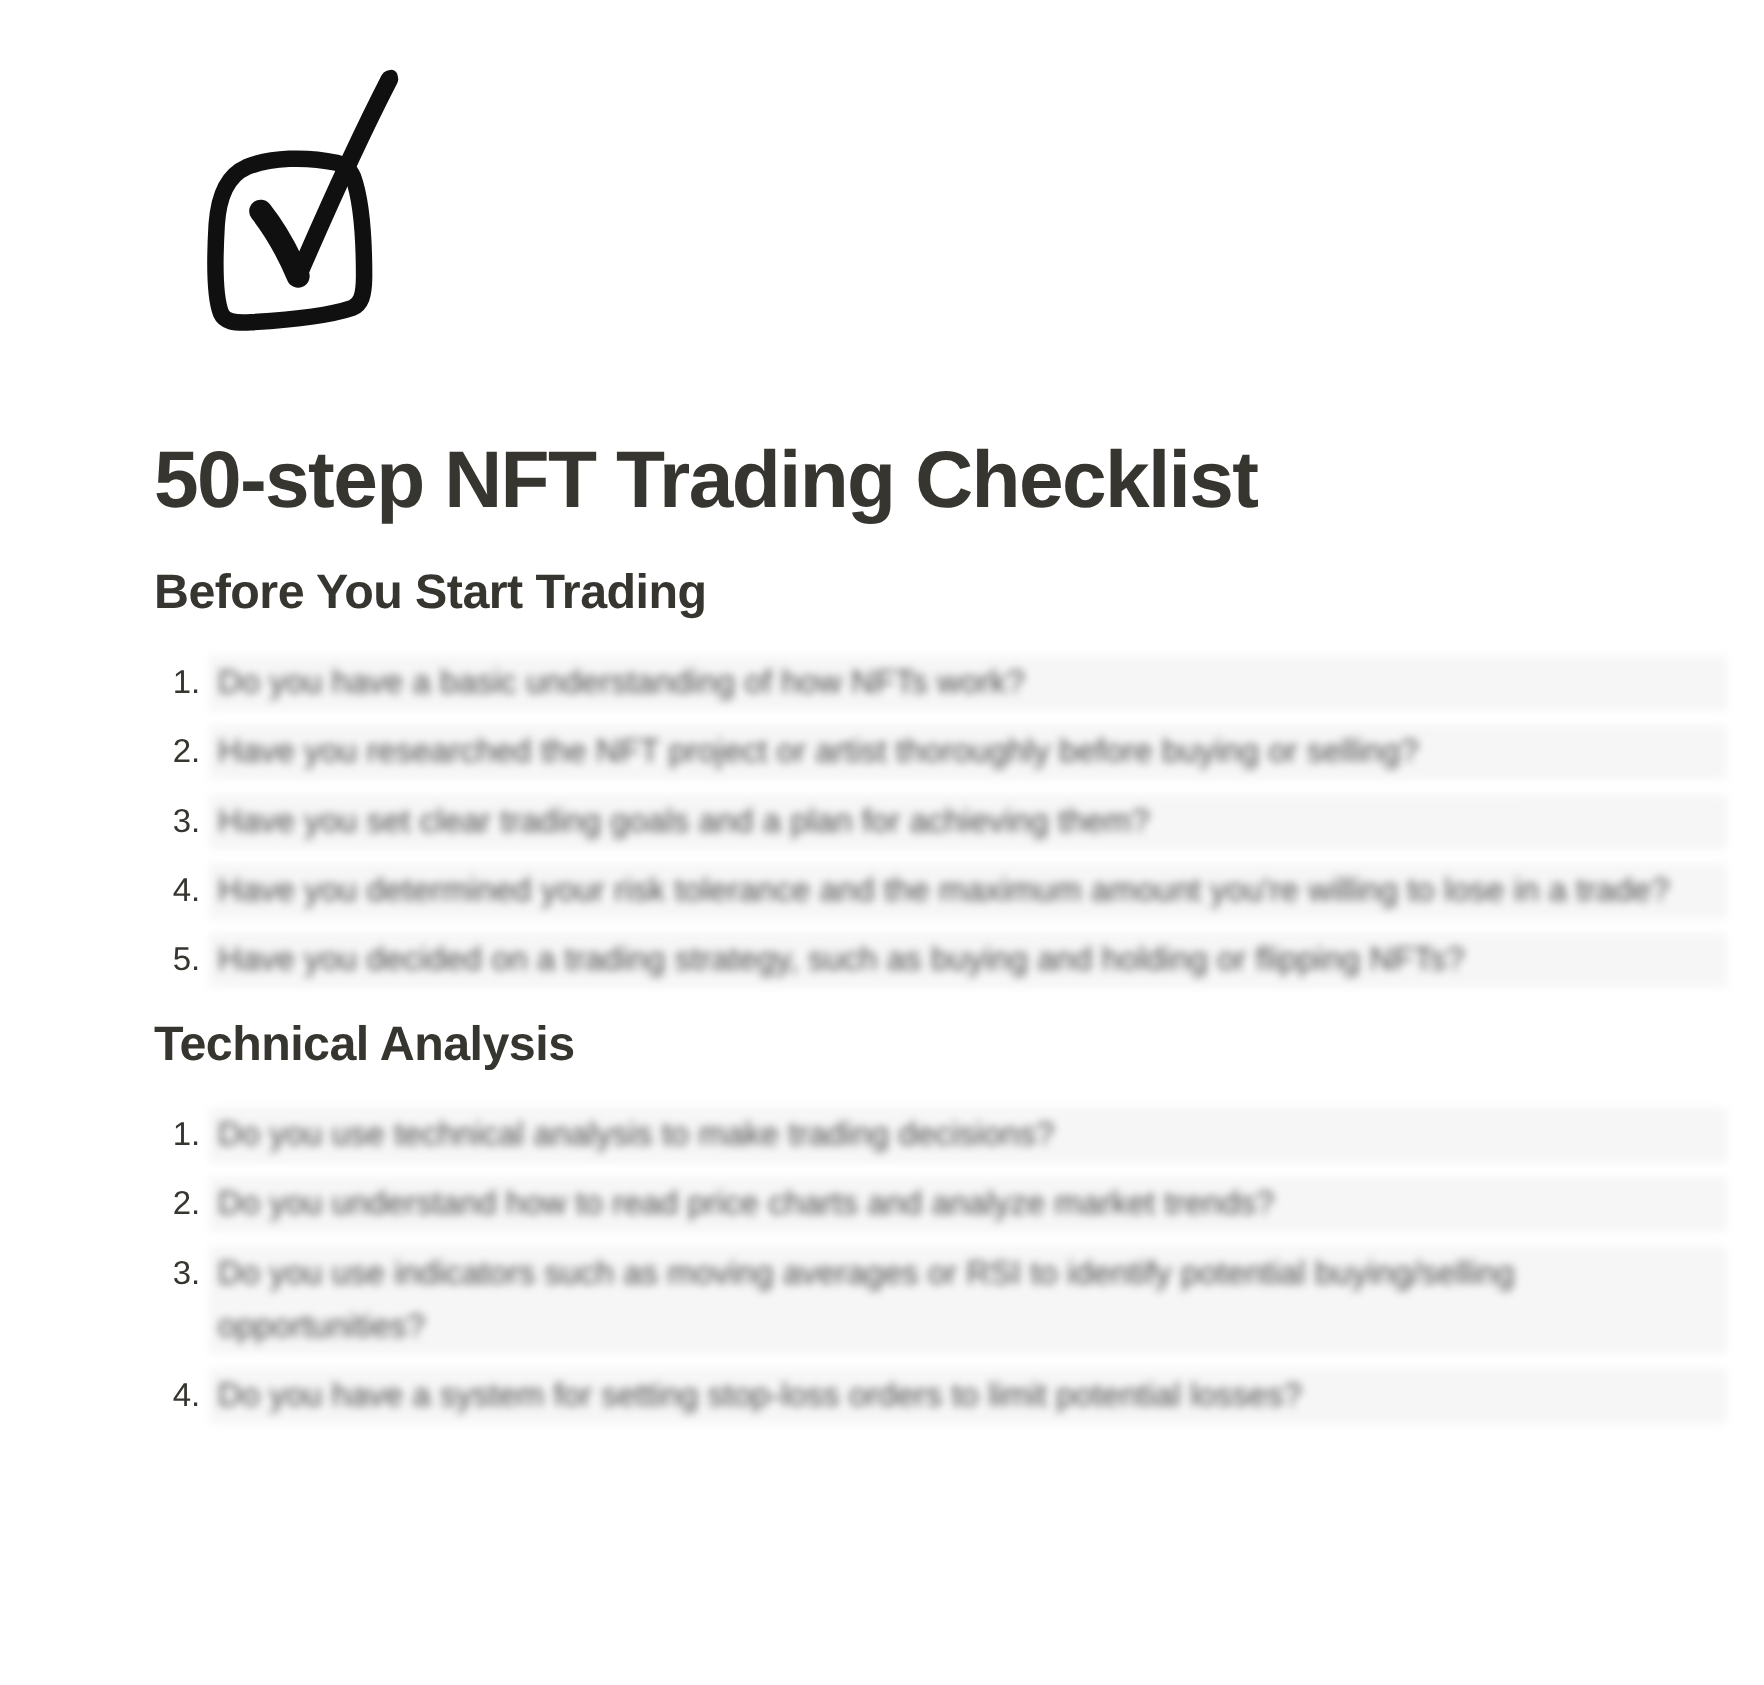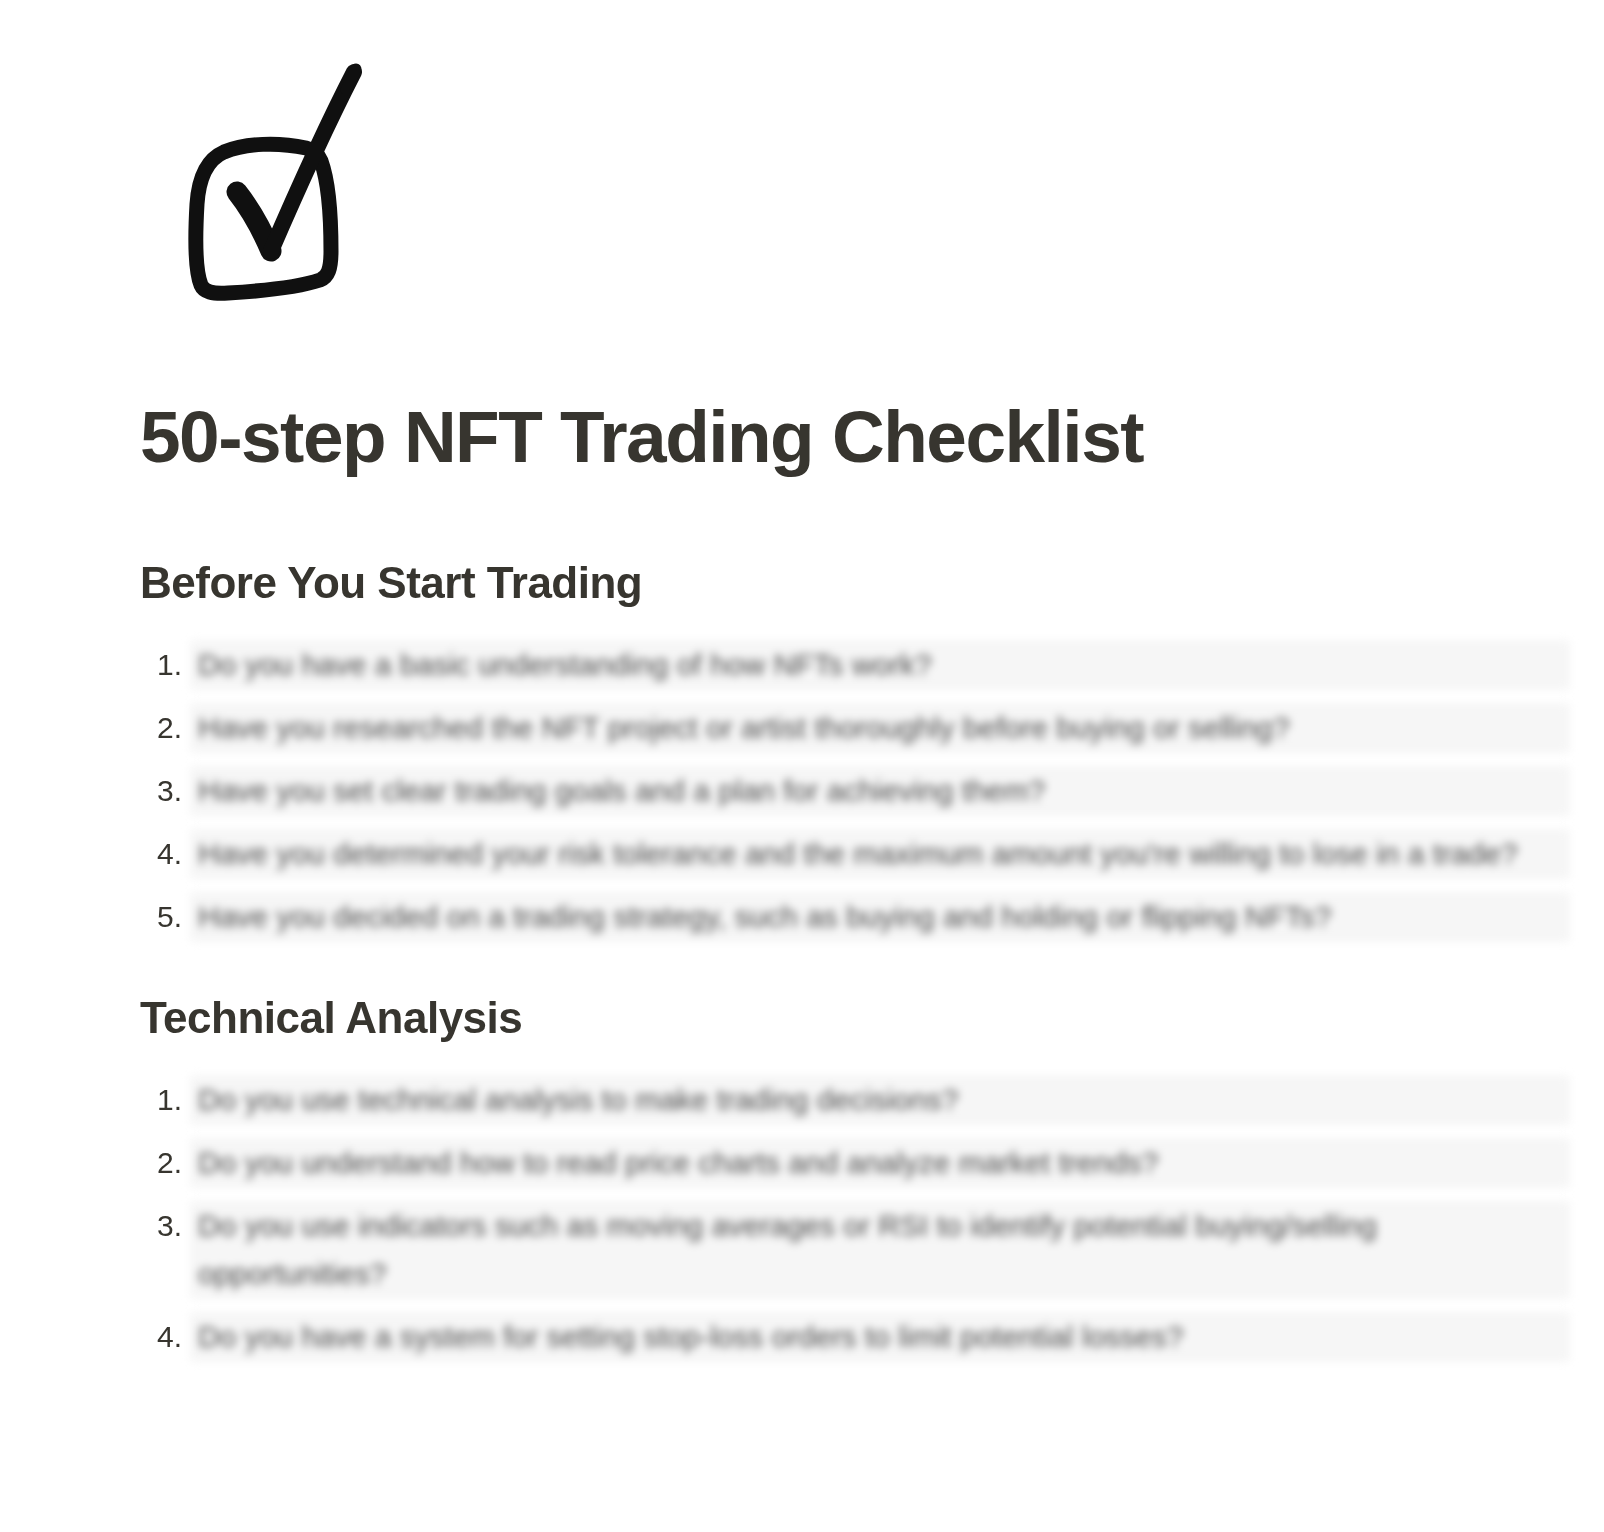--- a/index.html
+++ b/index.html
@@ -24,29 +24,29 @@
   }
   .doc-title {
     font-size: 73px;
     line-height: 77px;
     font-weight: 700;
     letter-spacing: -1.5px;
     color: #37352f;
     white-space: nowrap;
   }
   .section-heading {
-    margin-top: 48px;
+    margin-top: 24px;
     font-size: 44px;
     line-height: 55px;
     font-weight: 700;
     letter-spacing: -0.5px;
     color: #37352f;
     white-space: nowrap;
   }
-  .sections > .section-heading:first-child { margin-top: 80px; }
+  .sections > .section-heading:first-child { margin-top: 36px; }
   .checklist {
     list-style: none;
     margin-top: 30px;
   }
   .check-item {
     display: flex;
     align-items: flex-start;
     margin-bottom: 13px;
   }
   .check-item:last-child { margin-bottom: 0; }

